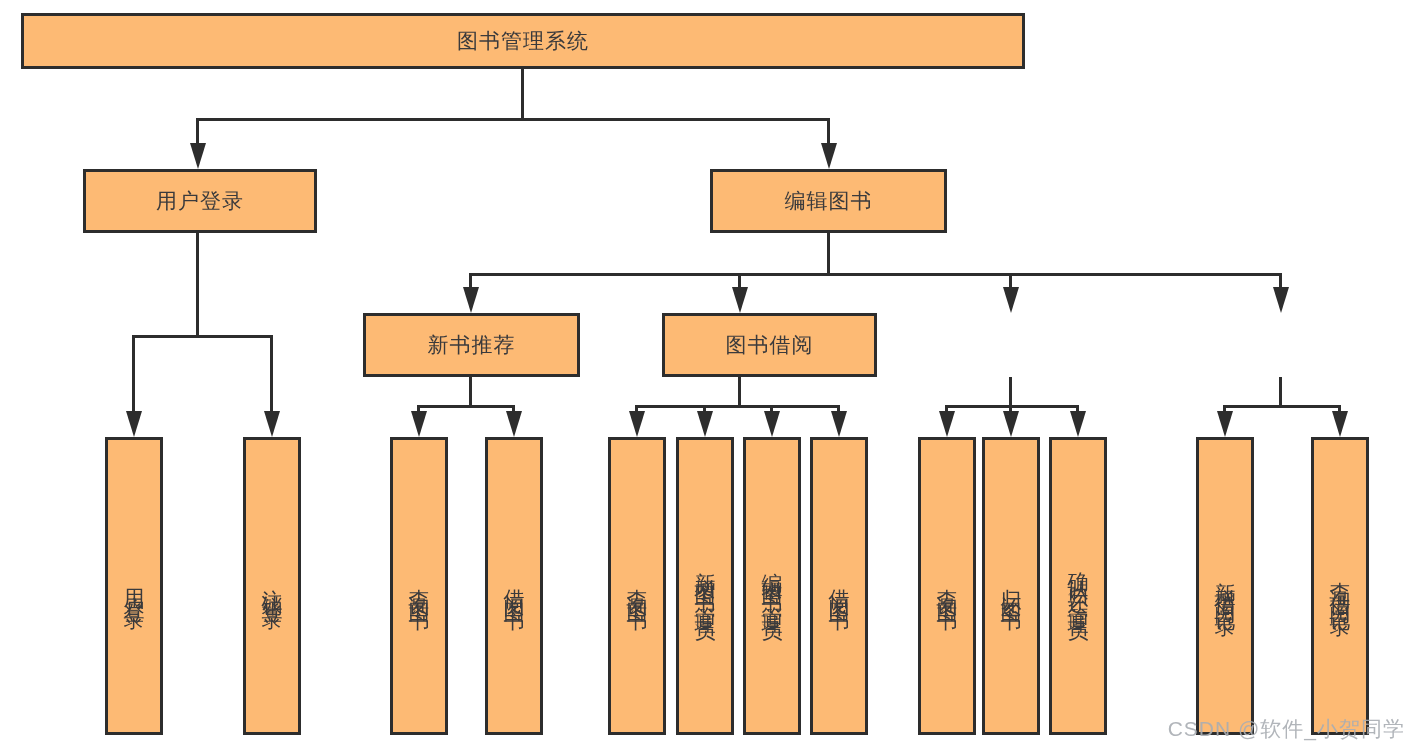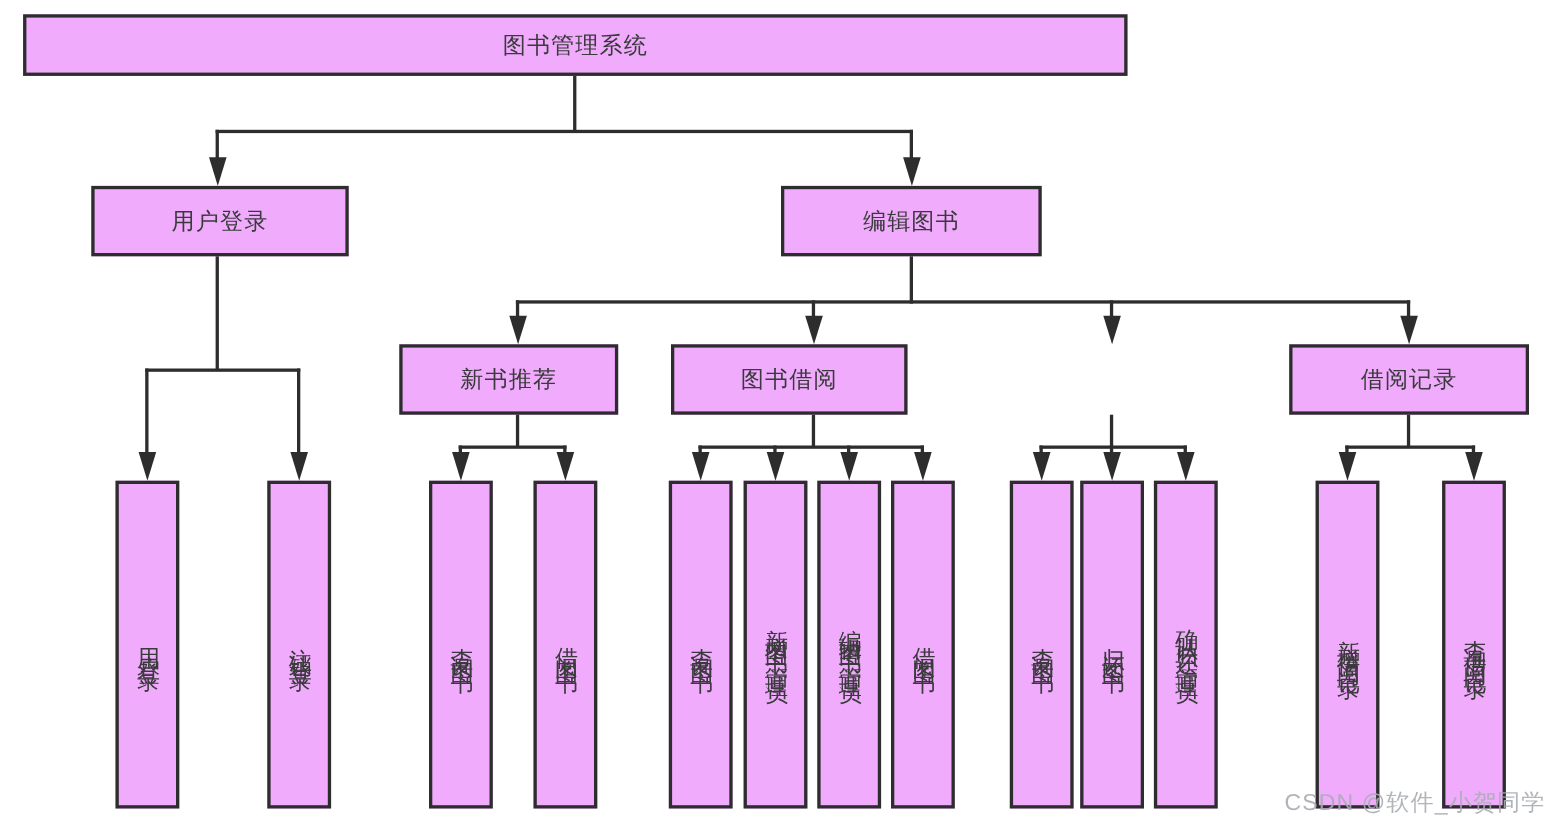--- a/index.html
+++ b/index.html
@@ -3,21 +3,21 @@
 <meta charset="utf-8">
 <style>
   html,body { margin:0; padding:0; background:#ffffff; }
   #canvas {
     position:relative; width:1405px; height:747px; background:#ffffff;
     overflow:hidden;
     font-family:"Liberation Sans","DejaVu Sans",sans-serif;
   }
   .box {
     position:absolute; box-sizing:border-box;
-    border:3px solid #2d2d2d; background:#f0abfc;
+    border:3px solid #2d2d2d; background:#fdba74;
     display:flex; align-items:center; justify-content:center;
   }
   .lbl {
     font-size:21px; color:#3a3a3c; letter-spacing:1px; white-space:nowrap;
   }
   .leaf .lbl {
     writing-mode:vertical-rl; text-orientation:mixed;
     letter-spacing:7px; line-height:1.05; white-space:normal;
   }
   .line { position:absolute; background:#2d2d2d; }
@@ -43,28 +43,25 @@
     <span class="lbl">图书管理系统</span>
   </div>
 
   <div class="box" style="left:83px; top:169px; width:234px; height:64px;">
     <span class="lbl">用户登录</span>
   </div>
   <div class="box" style="left:710px; top:169px; width:237px; height:64px;">
     <span class="lbl">编辑图书</span>
   </div>
 
-  <div class="box" style="left:363px; top:313px; width:199px; height:64px;">
+  <div class="box" style="left:363px; top:313px; width:217px; height:64px;">
     <span class="lbl">新书推荐</span>
   </div>
-  <div class="box" style="left:610px; top:313px; width:215px; height:64px;">
+  <div class="box" style="left:662px; top:313px; width:215px; height:64px;">
     <span class="lbl">图书借阅</span>
-  </div>
-  <div class="box" style="left:1172px; top:313px; width:218px; height:64px;">
-    <span class="lbl">借阅记录</span>
   </div>
 
   <div class="box leaf" style="left:105px; top:437px; width:58px; height:298px;">
     <span class="lbl">用户登录</span>
   </div>
   <div class="box leaf" style="left:243px; top:437px; width:58px; height:298px;">
     <span class="lbl">注销登录</span>
   </div>
 
   <div class="box leaf" style="left:390px; top:437px; width:58px; height:298px;">

